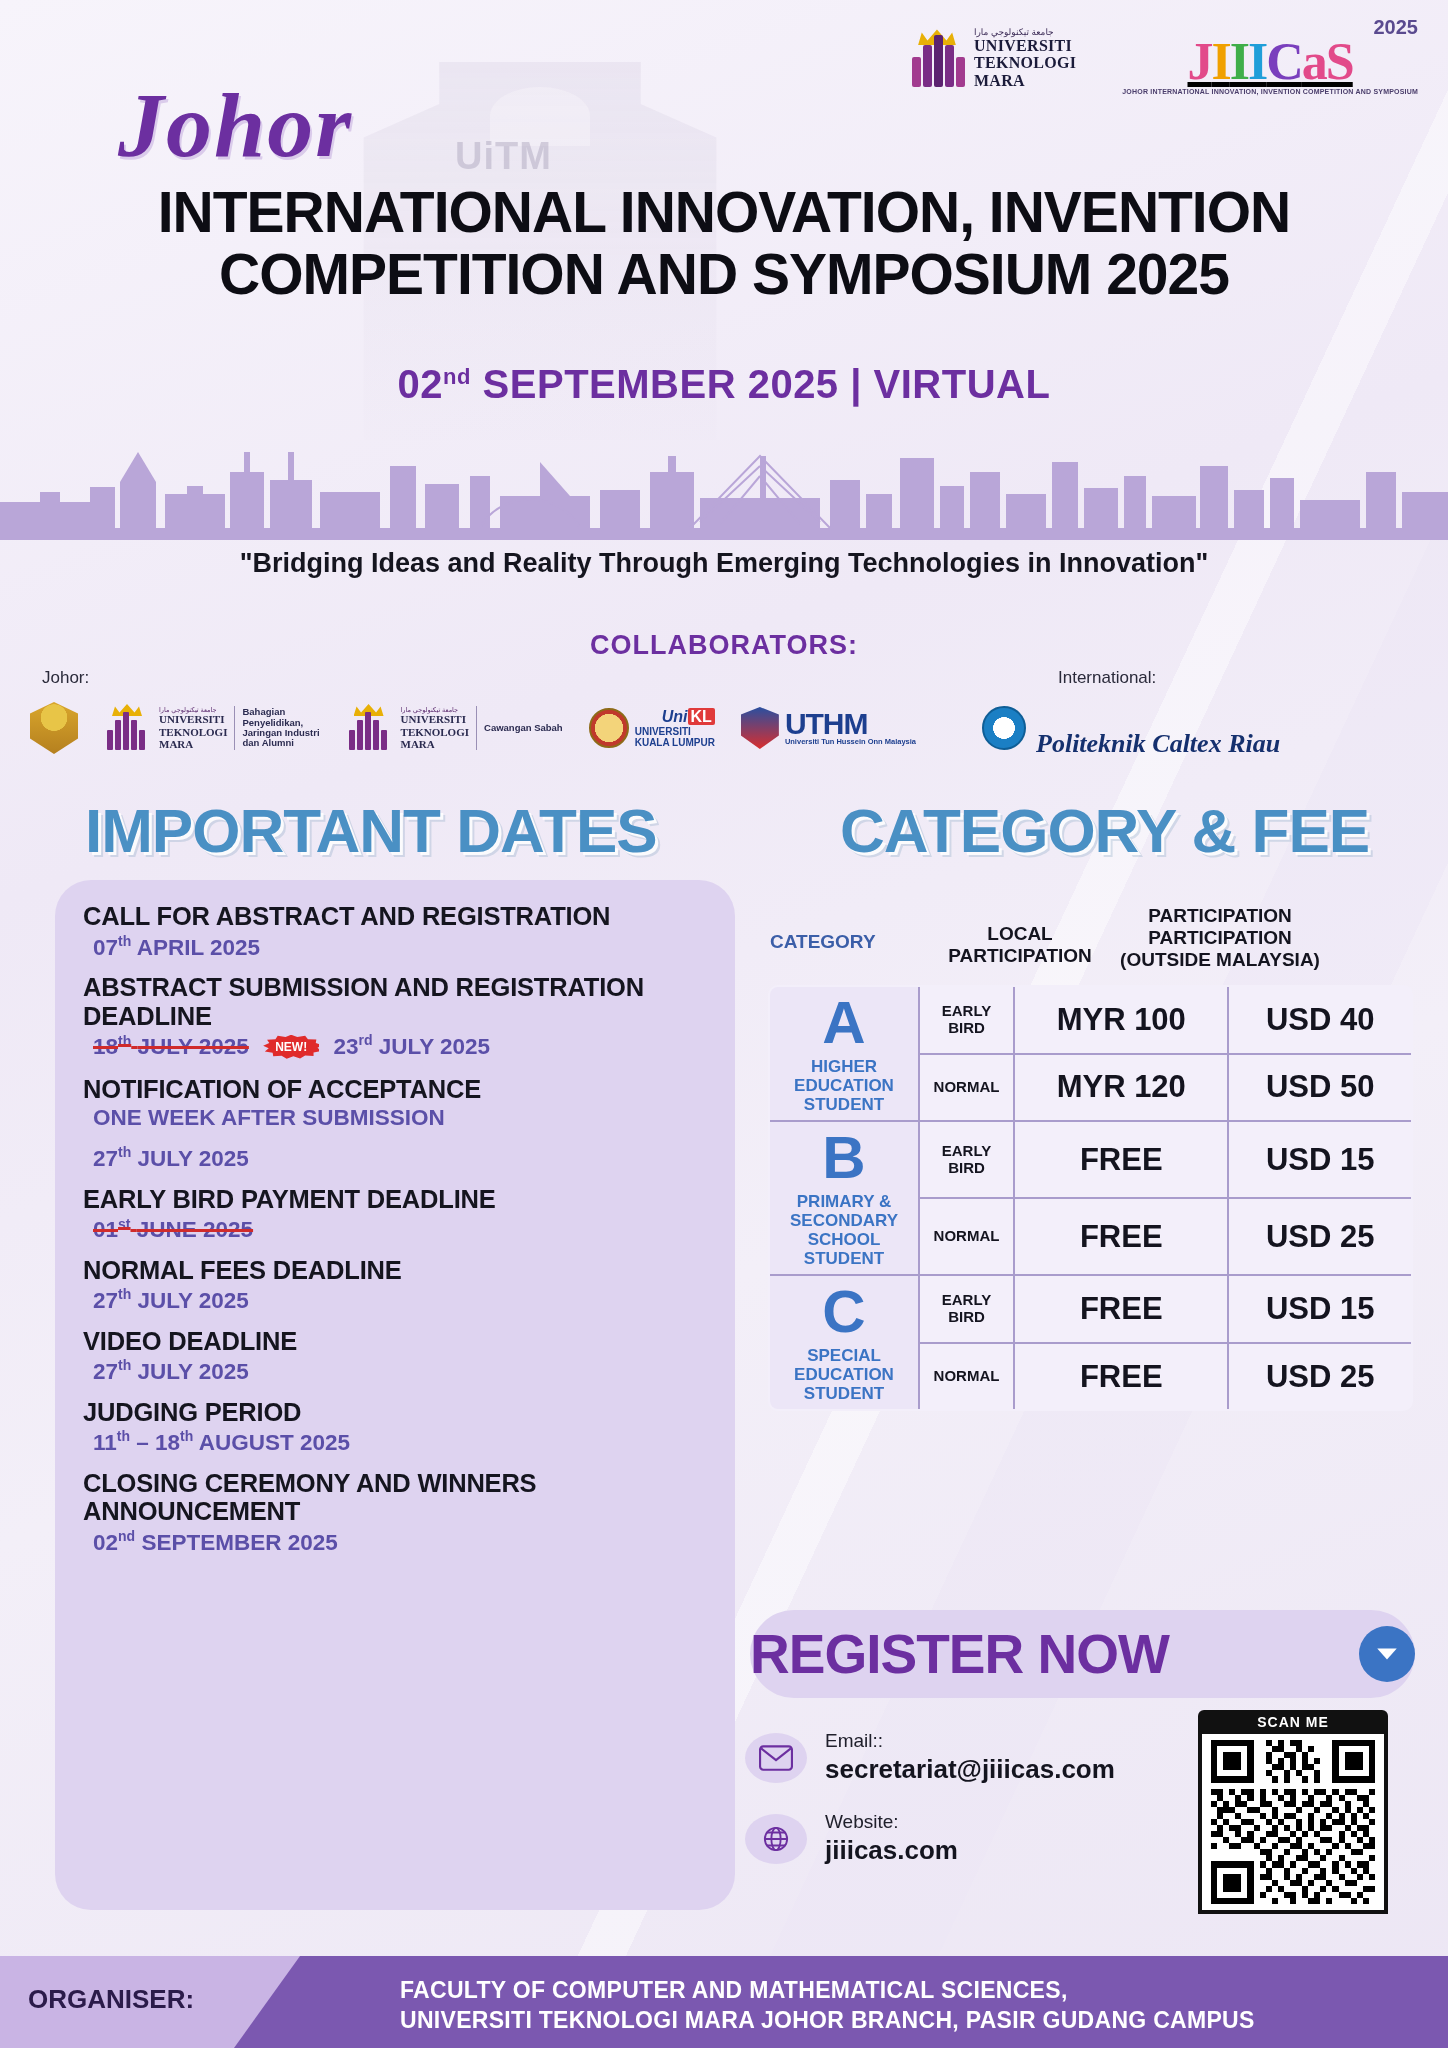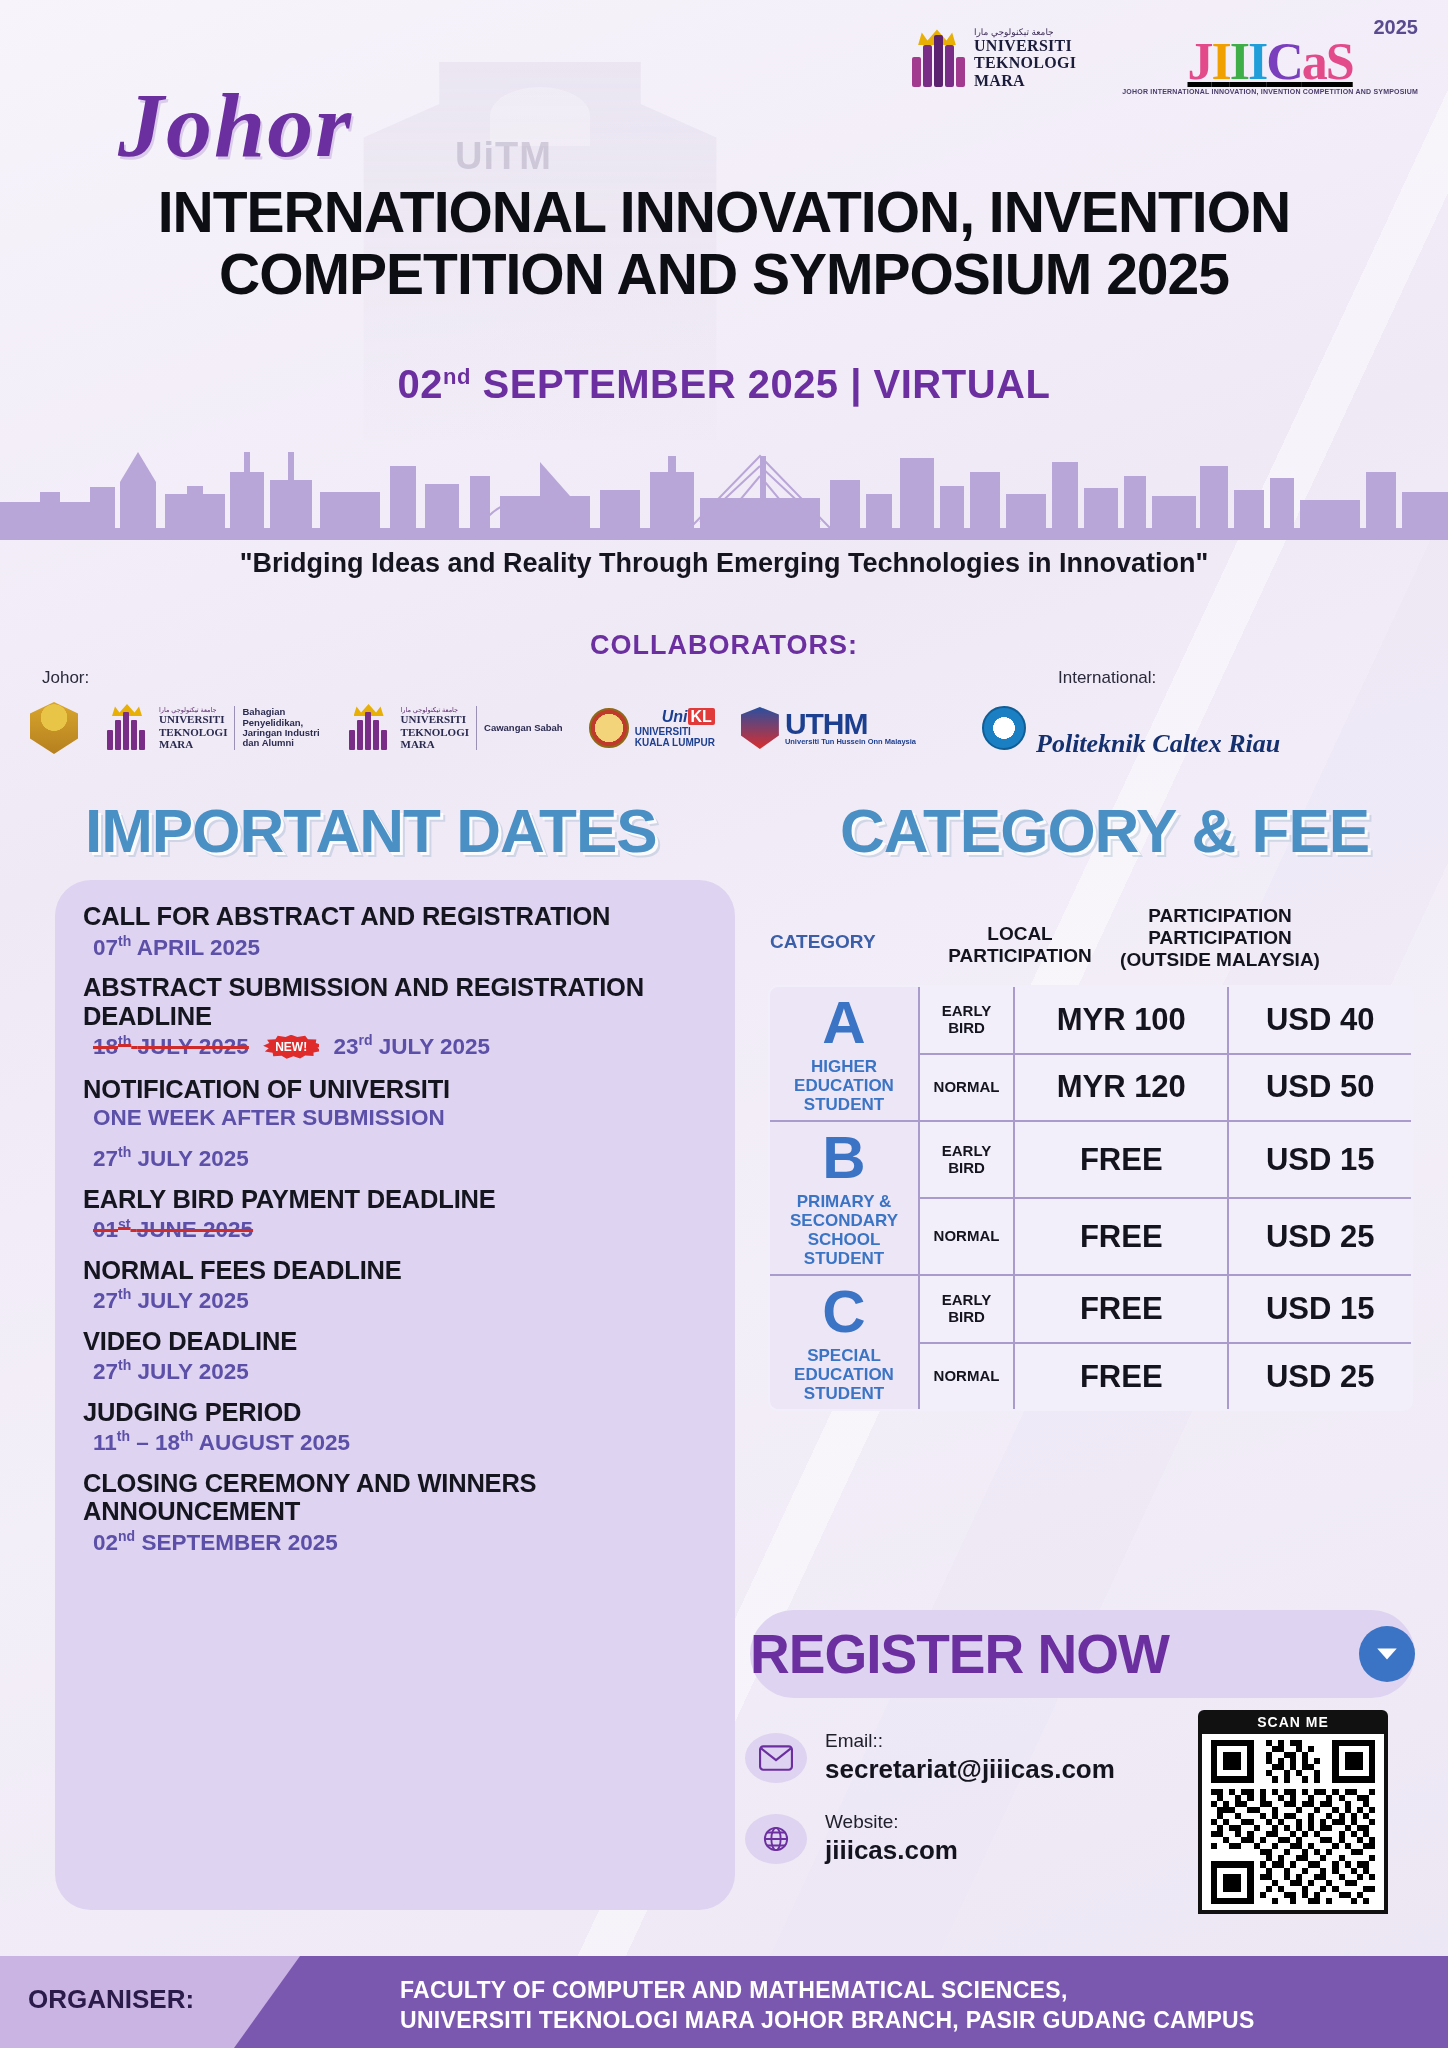--- a/index.html
+++ b/index.html
@@ -399,21 +399,21 @@
       <div class="lbl">ABSTRACT SUBMISSION  AND REGISTRATION DEADLINE</div>
       <div class="val">
         <span class="strike"><span>18</span><sup>th</sup> <span>JULY 2025</span></span>
         <span class="new-badge">NEW!</span>
         <span>23</span><sup>rd</sup>
         <span>JULY 2025</span>
       </div>
     </div>
 
     <div class="date-item">
-      <div class="lbl">NOTIFICATION OF UNIVERSITI</div>
+      <div class="lbl">NOTIFICATION OF ACCEPTANCE</div>
       <div class="val">ONE WEEK AFTER SUBMISSION</div>
     </div>
 
     <div class="date-item">
       <div class="val">
         <span>27</span><sup>th</sup>
         <span>JULY 2025</span>
       </div>
     </div>
 

